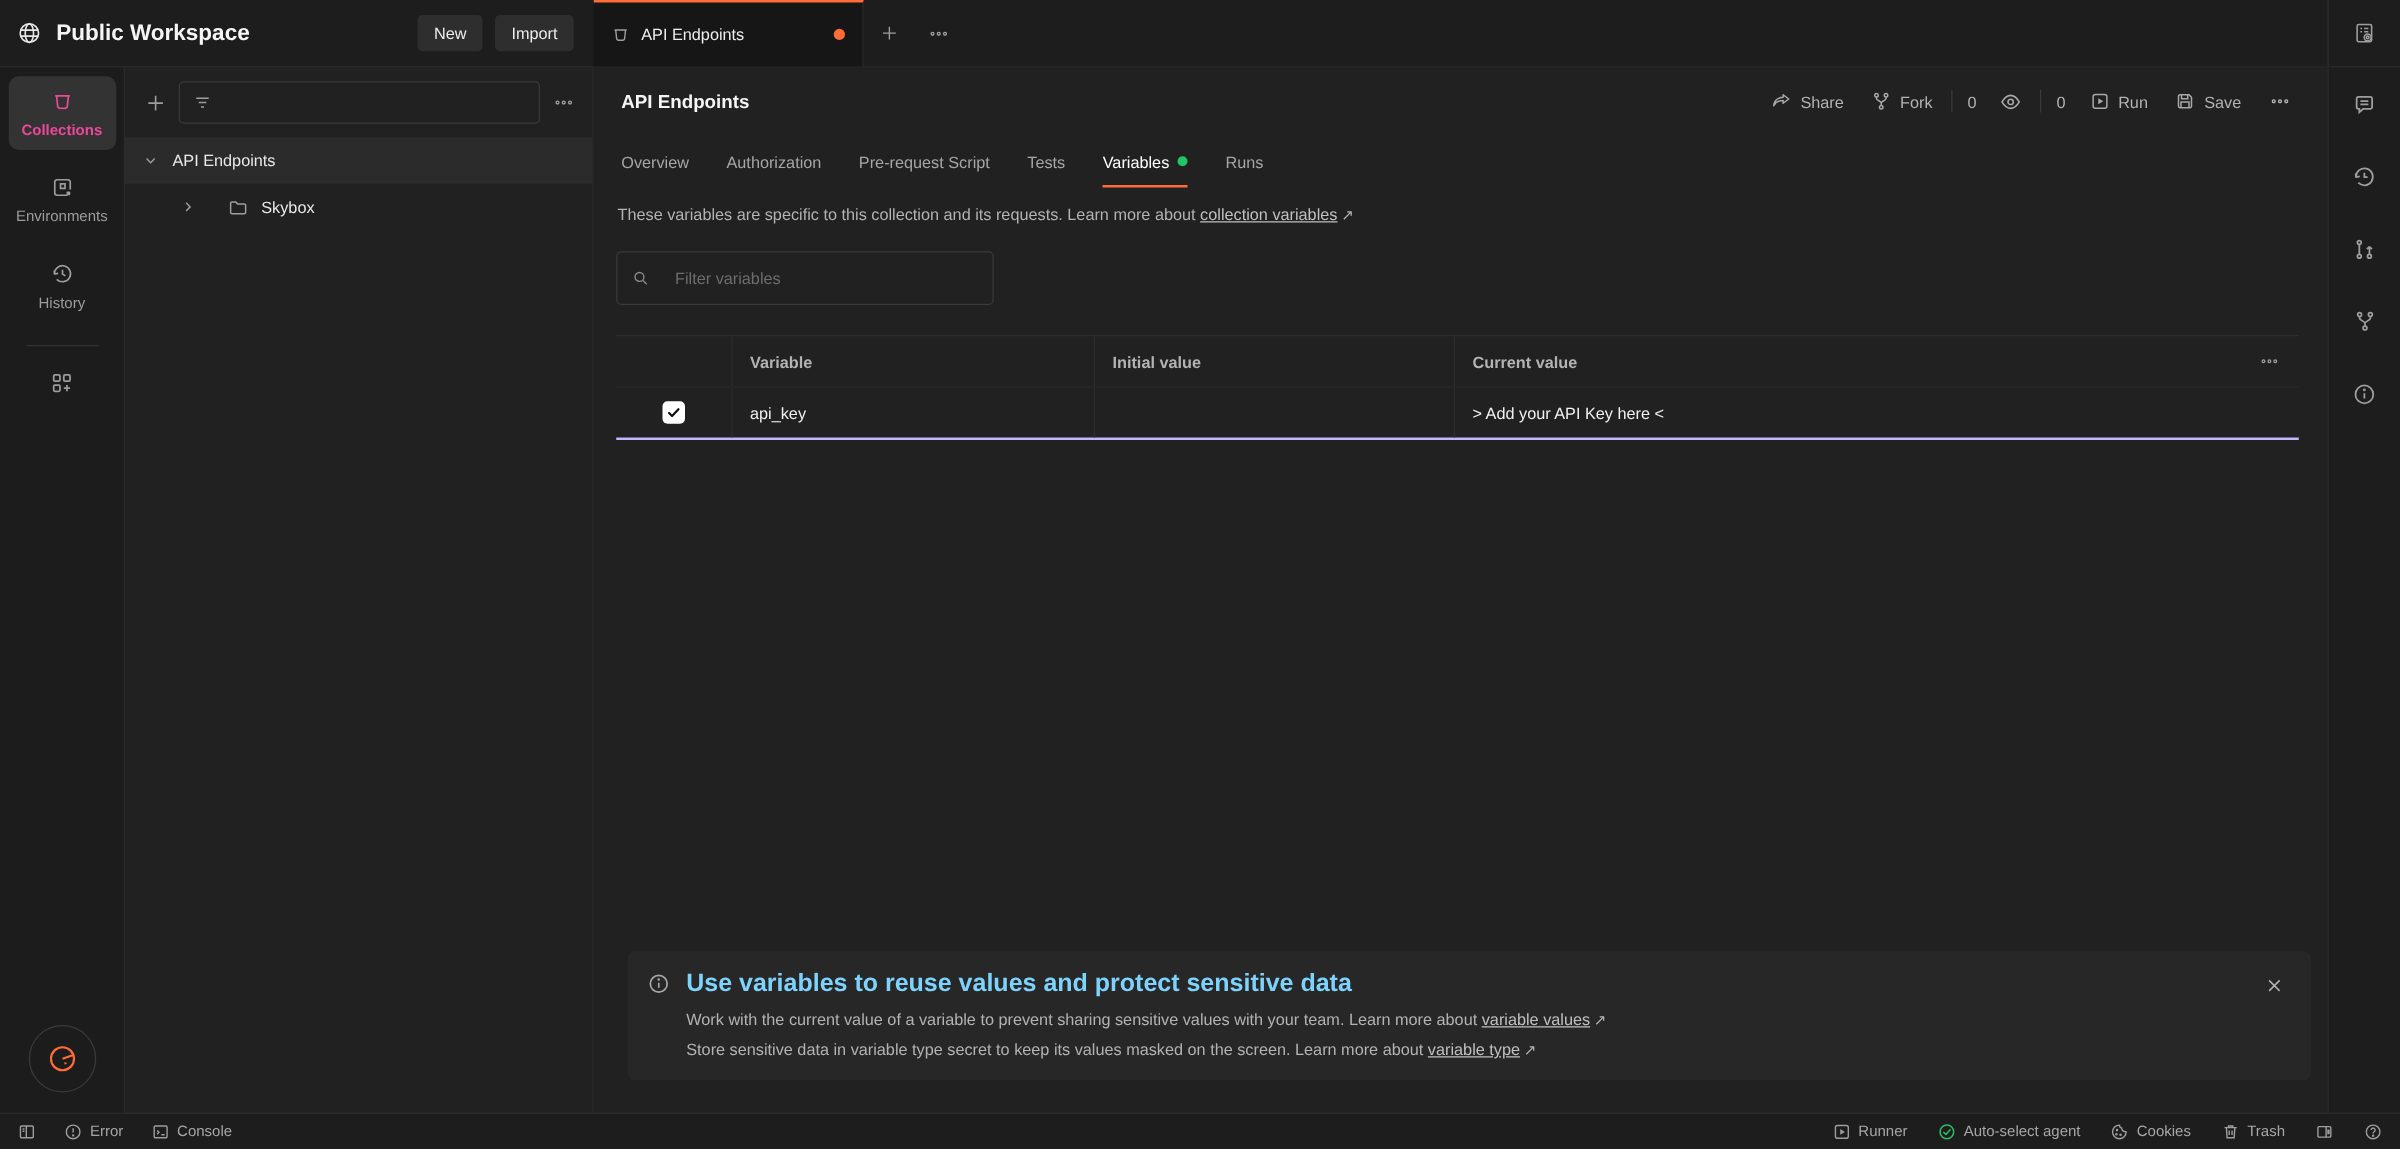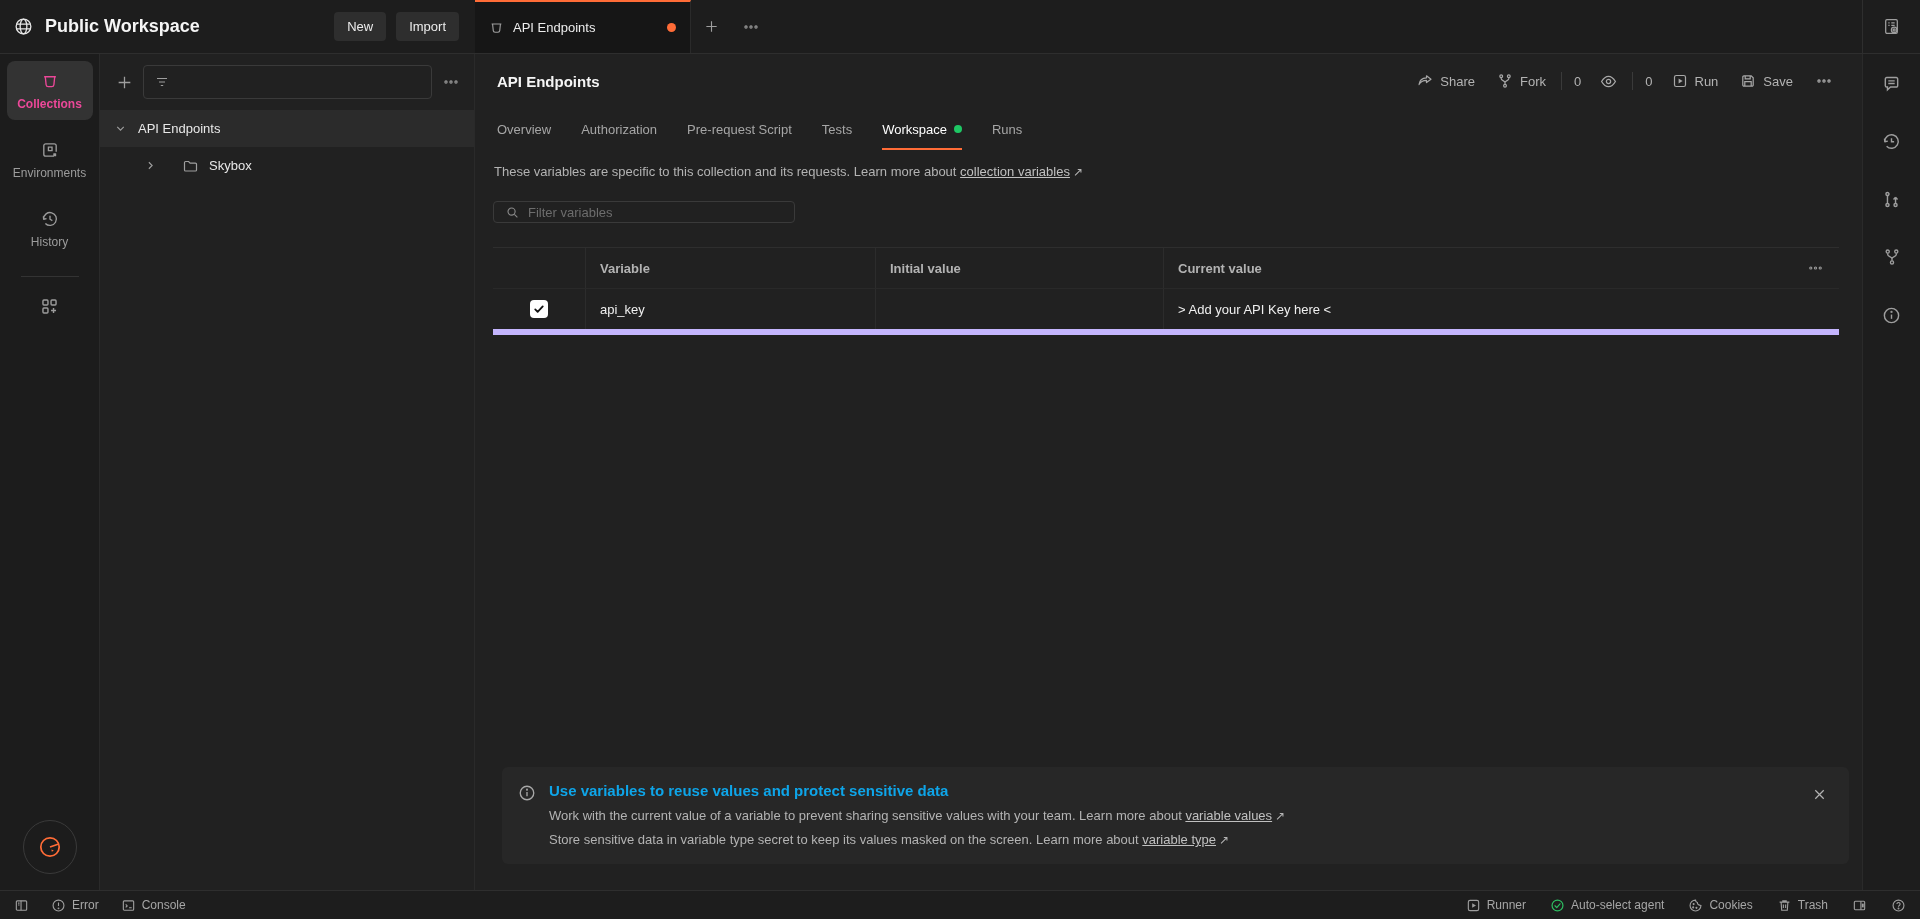--- a/index.html
+++ b/index.html
@@ -71,45 +71,45 @@
   .tab-item { display:flex; align-items:center; gap:7px; position:relative; cursor:pointer; }
   .tab-item.active { color:#ffffff; }
   .tab-item.active::after { content:""; position:absolute; left:0; right:0; bottom:0; height:2px; background:#ff6c37; }
   .green-dot { width:8px; height:8px; border-radius:50%; }
 
   .content { flex:1; min-height:0; display:flex; flex-direction:column; padding:0 23px 0 18px; }
   .desc { color:#b3b3b3; font-size:13px; margin:14px 0 0 1px; }
   .desc a, .bline a { color:#c0c0c0; text-decoration:underline; cursor:pointer; }
   .ext-arrow { text-decoration:none; display:inline-block; margin-left:3px; color:#b3b3b3; font-size:12px; }
 
-  .filter-input-wrap { margin-top:22px; width:302px; height:22px; border:1px solid #3a3a3a; border-radius:4px;
-                       display:flex; align-items:center; gap:8px; padding:0 11px; color:#8a8a8a; }
+  .filter-input-wrap { margin-top:22px; width:302px; height:43px; border:1px solid #3a3a3a; border-radius:4px;
+                       display:flex; align-items:center; gap:20px; padding:0 11px; color:#8a8a8a; }
   .filter-input-wrap input { background:transparent; border:none; outline:none; color:#e8e8e8; font-family:inherit;
                              font-size:13px; flex:1; }
   .filter-input-wrap input::placeholder { color:#6d6d6d; }
 
-  .vtable { margin-top:24px; border-top:1px solid #2e2e2e; border-bottom:6px solid #c4b5fd; }
+  .vtable { margin-top:24px; border-top:1px solid #2e2e2e; border-bottom:2px solid #c4b5fd; }
   .trow { display:grid; grid-template-columns:92px 290px 288px 1fr 46px; align-items:center; }
   .trow > div { height:100%; display:flex; align-items:center; padding:0 14px; }
   .thead { height:40px; color:#b3b3b3; font-weight:700; font-size:13px; }
   .thead > div { border-right:1px solid transparent; }
   .cell-b { border-left:1px solid #2c2c2c; height:100%; }
   .tbody-row { height:41px; border-top:1px solid #292929; font-size:13px; color:#f0f0f0; }
   .cb-cell { justify-content:center; }
   .checkbox { width:18px; height:18px; background:#ffffff; border-radius:4px; display:flex; align-items:center;
               justify-content:center; color:#111; font-size:14px; font-weight:700; cursor:pointer; }
   .placeholder-text { color:#6d6d6d; }
   .more-cell { justify-content:center; color:#9e9e9e; cursor:pointer; }
 
   .spacer { flex:1; }
 
   .banner { background:#272727; border-radius:6px; margin:0 -10px 26px 9px; padding:15px 20px 17px 16px;
             display:flex; gap:13px; position:relative; }
   .banner-icon { color:#a8a8a8; display:flex; margin-top:2px; }
-  .banner-title { font-weight:700; font-size:15px; color:#0ea5e9; }
+  .banner-title { font-weight:700; font-size:20px; color:#7dd3fc; }
   .bline { color:#b3b3b3; font-size:13px; margin-top:9px; }
   .banner-close { position:absolute; top:20px; right:22px; color:#b3b3b3; cursor:pointer; display:flex; }
 
   
   .rail-right { width:58px; flex:0 0 auto; background:#1d1d1d; border-left:1px solid #2a2a2a;
                 display:flex; flex-direction:column; align-items:center; padding-top:14px; gap:28px; }
   .rricon { color:#9e9e9e; display:flex; cursor:pointer; height:30px; align-items:center; }
 
   
   .statusbar { height:29px; flex:0 0 auto; background:#1d1d1d; border-top:1px solid #2e2e2e;
@@ -340,21 +340,21 @@
         <div class="tab-item">
             <span>Authorization</span>
           </div>
         <div class="tab-item">
             <span>Pre-request Script</span>
           </div>
         <div class="tab-item">
             <span>Tests</span>
           </div>
         <div class="tab-item active">
-          <span>Workspace</span>
+          <span>Variables</span>
           <span class="green-dot" style="background: rgb(30, 199, 100);"></span>
         </div>
         <div class="tab-item">
             <span>Runs</span>
           </div>
       </div>
 
       <div class="content">
         <div class="desc">
           <span>These variables are specific to this collection and its requests. Learn more about</span>

